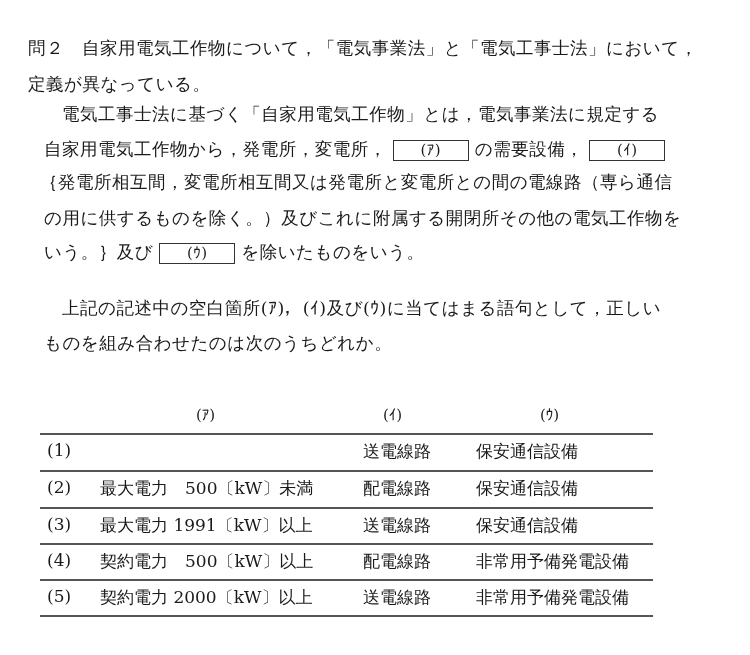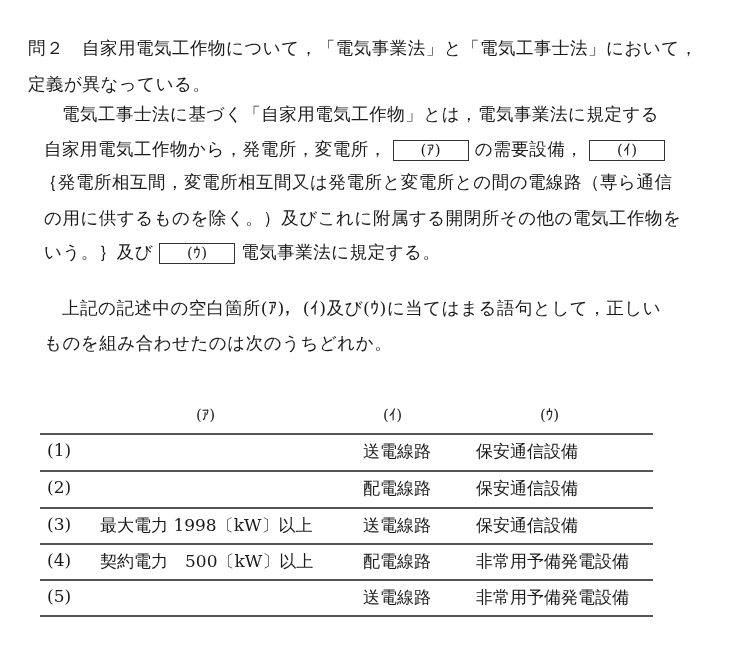--- a/index.html
+++ b/index.html
@@ -22,57 +22,59 @@
     <span>問２</span>　<span>自家用電気工作物について，「電気事業法」と「電気工事士法」において，</span>
   </div>
   <div class="line" style="left:28px; top:72px;">定義が異なっている。</div>
   <div class="line" style="left:62px; top:102px;">電気工事士法に基づく「自家用電気工作物」とは，電気事業法に規定する</div>
   <div class="line" style="left:44px; top:137px;">
     <span>自家用電気工作物から，発電所，変電所，</span><span class="blank" style="width:74px;">(ｱ)</span><span>の需要設備，</span><span class="blank" style="width:74px;">(ｲ)</span>
   </div>
   <div class="line" style="left:40px; top:170px;">｛発電所相互間，変電所相互間又は発電所と変電所との間の電線路（専ら通信</div>
   <div class="line" style="left:44px; top:206px;">の用に供するものを除く。）及びこれに附属する開閉所その他の電気工作物を</div>
   <div class="line" style="left:44px; top:240px;">
-    <span>いう。｝及び</span><span class="blank" style="width:74px;">(ｳ)</span><span>電気事業法に規定する。</span>
+    <span>いう。｝及び</span><span class="blank" style="width:74px;">(ｳ)</span><span>を除いたものをいう。</span>
   </div>
   <div class="line" style="left:62px; top:296px;">上記の記述中の空白箇所(ｱ)，(ｲ)及び(ｳ)に当てはまる語句として，正しい</div>
   <div class="line" style="left:44px; top:331px;">ものを組み合わせたのは次のうちどれか。</div>
 </div>
 
 <div>
   <span class="hdr" style="left:196px;">(ｱ)</span>
   <span class="hdr" style="left:383px;">(ｲ)</span>
   <span class="hdr" style="left:540px;">(ｳ)</span>
 
   <div class="rule" style="top:433px;"></div>
   <div class="row" style="top:435px;">
     <span class="c0">(1)</span>
     <span class="c2">送電線路</span>
     <span class="c3">保安通信設備</span>
   </div>
   <div class="rule" style="top:470px;"></div>
   <div class="row" style="top:472px;">
     <span class="c0">(2)</span>
+    <span class="c1">最大電力　500〔kW〕未満</span>
     <span class="c2">配電線路</span>
     <span class="c3">保安通信設備</span>
   </div>
   <div class="rule" style="top:507px;"></div>
   <div class="row" style="top:509px;">
     <span class="c0">(3)</span>
-    <span class="c1">最大電力 1998〔kW〕以上</span>
+    <span class="c1">最大電力 1991〔kW〕以上</span>
     <span class="c2">送電線路</span>
     <span class="c3">保安通信設備</span>
   </div>
   <div class="rule" style="top:543px;"></div>
   <div class="row" style="top:545px;">
     <span class="c0">(4)</span>
     <span class="c1">契約電力　500〔kW〕以上</span>
     <span class="c2">配電線路</span>
     <span class="c3">非常用予備発電設備</span>
   </div>
   <div class="rule" style="top:579px;"></div>
   <div class="row" style="top:581px;">
     <span class="c0">(5)</span>
+    <span class="c1">契約電力 2000〔kW〕以上</span>
     <span class="c2">送電線路</span>
     <span class="c3">非常用予備発電設備</span>
   </div>
   <div class="rule" style="top:615px;"></div>
 </div>
 
 </body></html>

